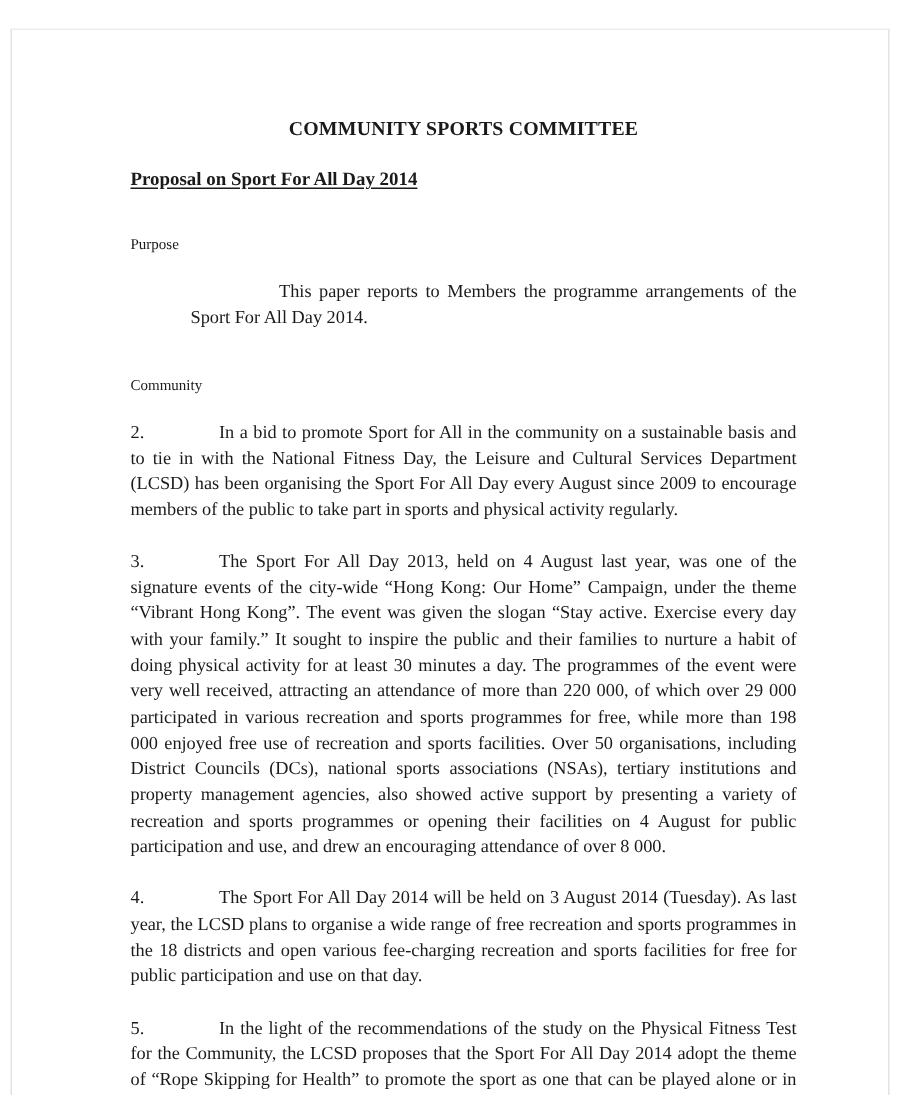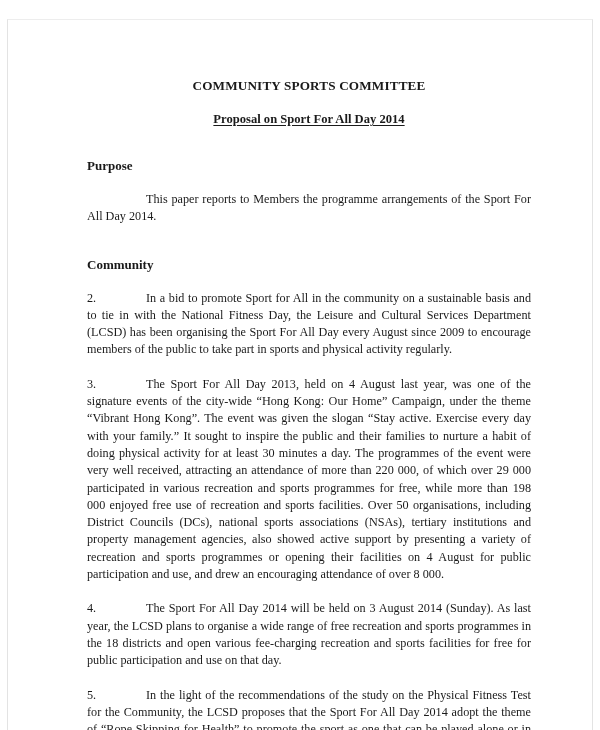--- a/index.html
+++ b/index.html
@@ -39,49 +39,50 @@
 
   .doc-title {
     text-align: center;
     font-weight: bold;
     font-size: 13.2px;
     letter-spacing: 0.15px;
     margin-top: 58px;
   }
 
   .doc-subtitle {
-    text-align: center;
+    text-align: left;
     font-weight: bold;
     font-size: 12.6px;
     margin-top: 18px;
   }
   .doc-subtitle span {
     text-decoration: underline;
     text-underline-offset: 2px;
   }
 
   .section-heading {
-    font-weight: bold;
-    font-size: 13px;
+    font-weight: normal;
+    font-size: 10px;
     margin-top: 31px;
     margin-bottom: 0;
   }
 
   .para {
     font-size: 12.2px;
     line-height: 17.3px;
     text-align: justify;
     text-justify: inter-word;
     margin: 0;
     hyphens: none;
   }
 
   .para.plain {
     margin-top: 17px;
     text-indent: 59px;
+    margin-left: 40px;
   }
 
   
   .para.numbered {
     position: relative;
     margin-top: 17px;
     text-indent: 59px;
   }
   .para.numbered .num {
     position: absolute;
@@ -103,18 +104,18 @@
     <div class="doc-subtitle"><span>Proposal on Sport For All Day 2014</span></div>
 
     <div class="section-heading">Purpose</div>
     <p class="para plain">This paper reports to Members the programme arrangements of the Sport For All Day 2014.</p>
 
     <div class="section-heading">Community</div>
     <p class="para numbered"><span class="num">2.</span><span>In a bid to promote Sport for All in the community on a sustainable basis and to tie in with the National Fitness Day, the Leisure and Cultural Services Department (LCSD) has been organising the Sport For All Day every August since 2009 to encourage members of the public to take part in sports and physical activity regularly.</span></p>
 
     <p class="para numbered"><span class="num">3.</span><span>The Sport For All Day 2013, held on 4 August last year, was one of the signature events of the city-wide “Hong Kong: Our Home” Campaign, under the theme “Vibrant Hong Kong”.   The event was given the slogan “Stay active. Exercise every day with your family.”   It sought to inspire the public and their families to nurture a habit of doing physical activity for at least 30 minutes a day. The programmes of the event were very well received, attracting an attendance of more than 220 000, of which over 29 000 participated in various recreation and sports programmes for free, while more than 198 000 enjoyed free use of recreation and sports facilities.   Over 50 organisations, including District Councils (DCs), national sports associations (NSAs), tertiary institutions and property management agencies, also showed active support by presenting a variety of recreation and sports programmes or opening their facilities on 4 August for public participation and use, and drew an encouraging attendance of over 8 000.</span></p>
 
-    <p class="para numbered"><span class="num">4.</span><span>The Sport For All Day 2014 will be held on 3 August 2014 (Sunday).   As last year, the LCSD plans to organise a wide range of free recreation and sports programmes in the 18 districts and open various fee-charging recreation and sports facilities for free for public participation and use on that day.</span></p>
+    <p class="para numbered"><span class="num">4.</span><span>The Sport For All Day 2014 will be held on 3 August 2014 (Tuesday).   As last year, the LCSD plans to organise a wide range of free recreation and sports programmes in the 18 districts and open various fee-charging recreation and sports facilities for free for public participation and use on that day.</span></p>
 
     <p class="para numbered"><span class="num">5.</span><span>In the light of the recommendations of the study on the Physical Fitness Test for the Community, the LCSD proposes that the Sport For All Day 2014 adopt the theme of “Rope Skipping for Health” to promote the sport as one that can be played alone or in groups with minimal gear.   Continued efforts will also be made to foster</span></p>
 
   </div>
 </div>
 
 </body></html>

